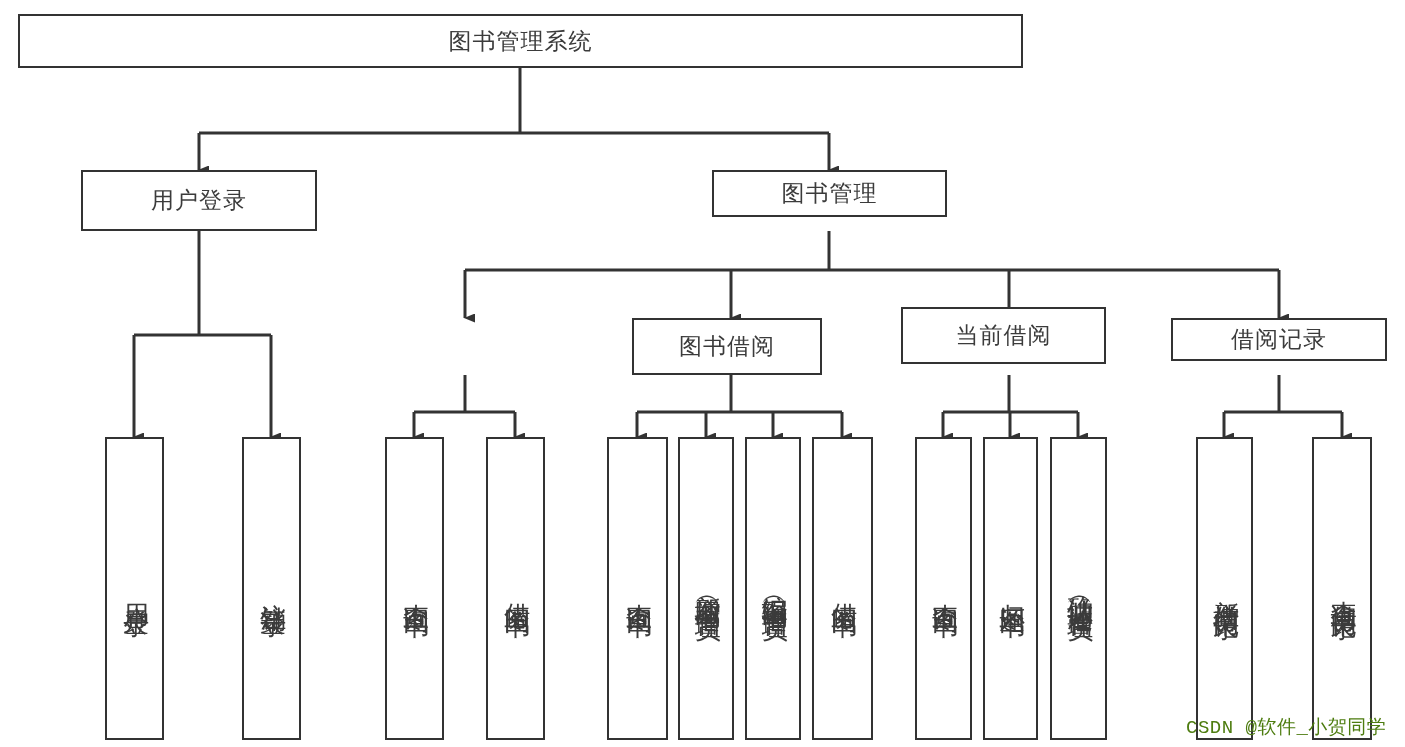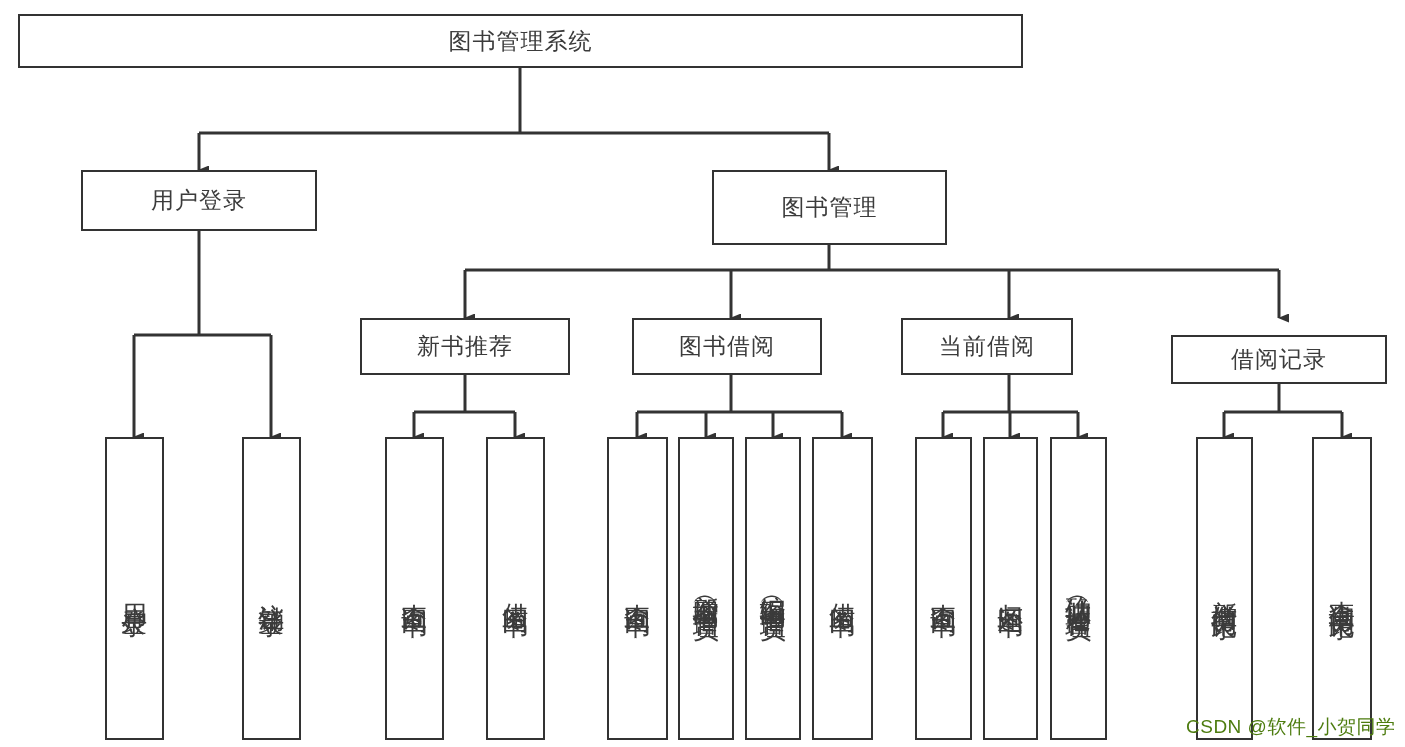--- a/index.html
+++ b/index.html
@@ -5,21 +5,21 @@
   html, body {
     margin: 0;
     padding: 0;
     background: #ffffff;
   }
   #canvas {
     position: relative;
     width: 1405px;
     height: 747px;
     background: #ffffff;
-    font-family: Liberation Sans, sans-serif;
+    font-family: Liberation Mono, monospace;
     overflow: hidden;
     border-radius: 32px;
   }
   #edge-layer {
     position: absolute;
     left: 0;
     top: 0;
     width: 1405px;
     height: 747px;
     pointer-events: none;
@@ -111,37 +111,34 @@
   </svg>
 
   <div class="node horiz" id="node-root" style="left: 18px; top: 14px; width: 1005px; height: 54px;">
     <span>图书管理系统</span>
   </div>
 
   <div class="node horiz" id="node-user-login" style="left: 81px; top: 170px; width: 236px; height: 61px;">
     <span>用户登录</span>
   </div>
 
-  <div class="node horiz" id="node-book-manage" style="left: 712px; top: 170px; width: 235px; height: 75px;">
+  <div class="node horiz" id="node-book-manage" style="left: 712px; top: 170px; width: 235px; height: 47px;">
     <span>图书管理</span>
   </div>
 
-  <div class="node horiz" id="node-new-book-recommend" style="left: 360px; top: 318px; width: 210px; height: 57px;">
-    <span>新书推荐</span>
-  </div>
 
   <div class="node horiz" id="node-book-borrow" style="left: 632px; top: 318px; width: 190px; height: 57px;">
     <span>图书借阅</span>
   </div>
 
-  <div class="node horiz" id="node-current-borrow" style="left: 901px; top: 318px; width: 172px; height: 57px;">
+  <div class="node horiz" id="node-current-borrow" style="left: 901px; top: 307px; width: 205px; height: 57px;">
     <span>当前借阅</span>
   </div>
 
-  <div class="node horiz" id="node-borrow-record" style="left: 1171px; top: 318px; width: 216px; height: 49px; margin-top: 17px;">
+  <div class="node horiz" id="node-borrow-record" style="left: 1171px; top: 318px; width: 216px; height: 43px;">
     <span>借阅记录</span>
   </div>
 
   <div class="node vert" id="node-leaf-user-login" style="left: 105px; top: 437px; width: 59px; height: 303px;">
     <span class="vtext">用户登录</span>
   </div>
 
   <div class="node vert" id="node-leaf-logout" style="left: 242px; top: 437px; width: 59px; height: 303px;">
     <span class="vtext">注销登录</span>
   </div>

